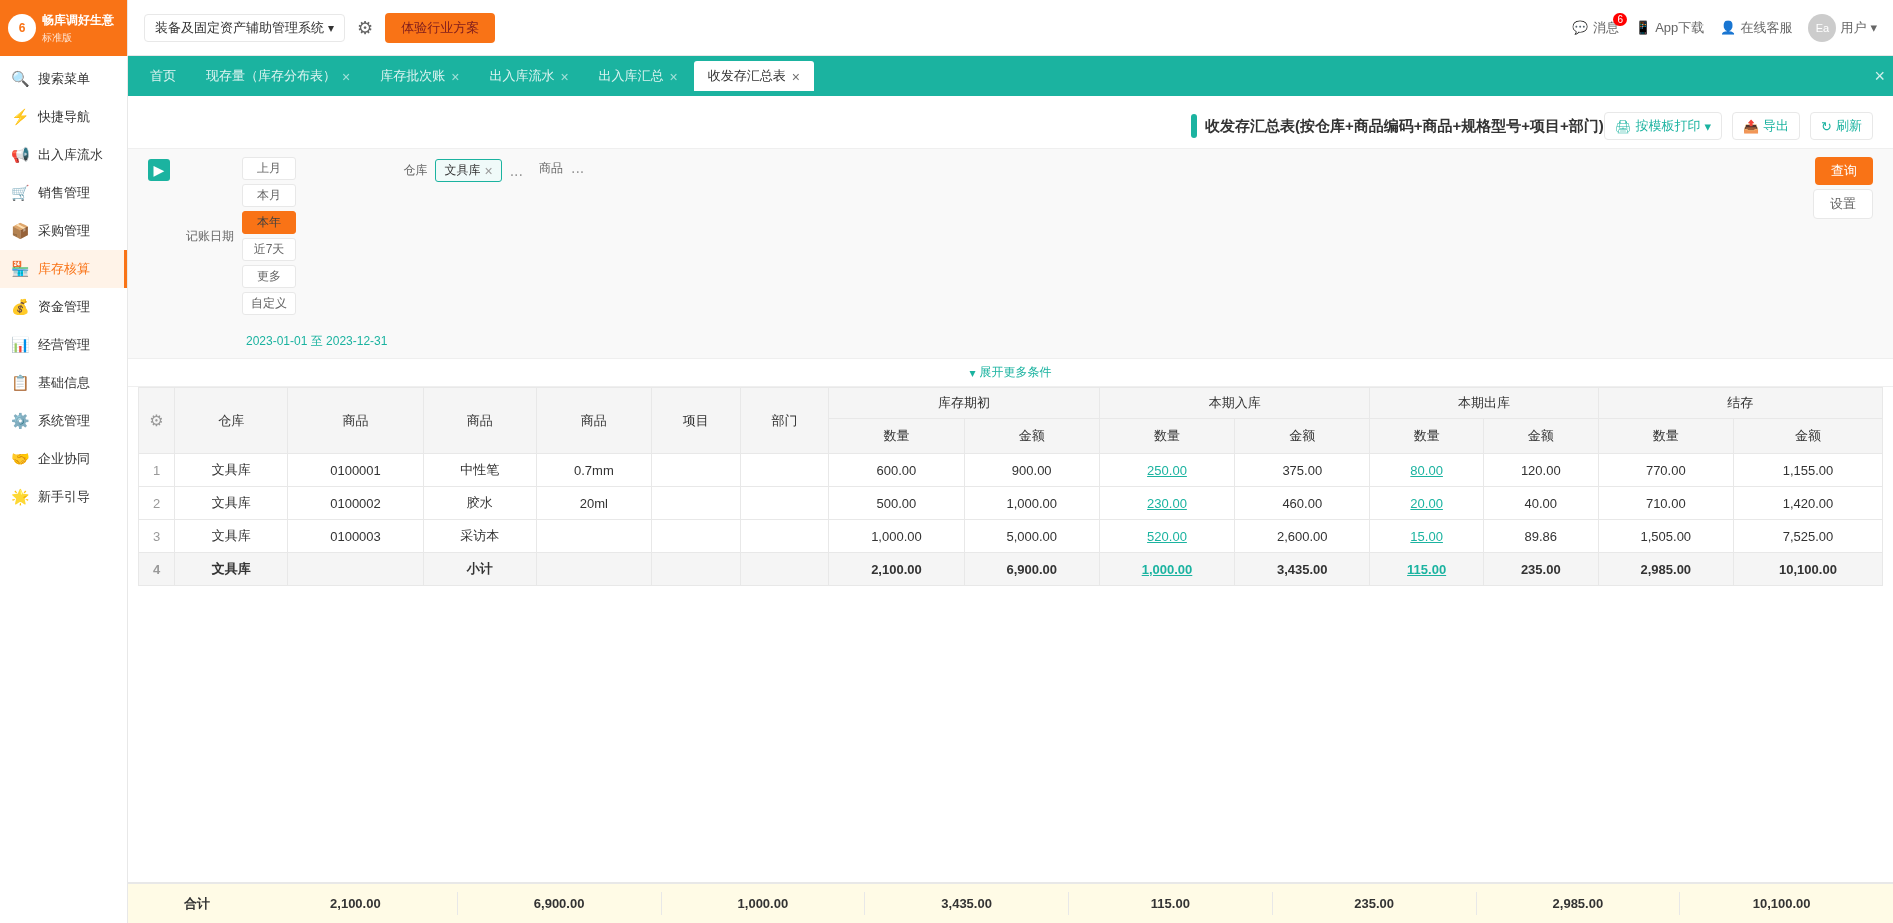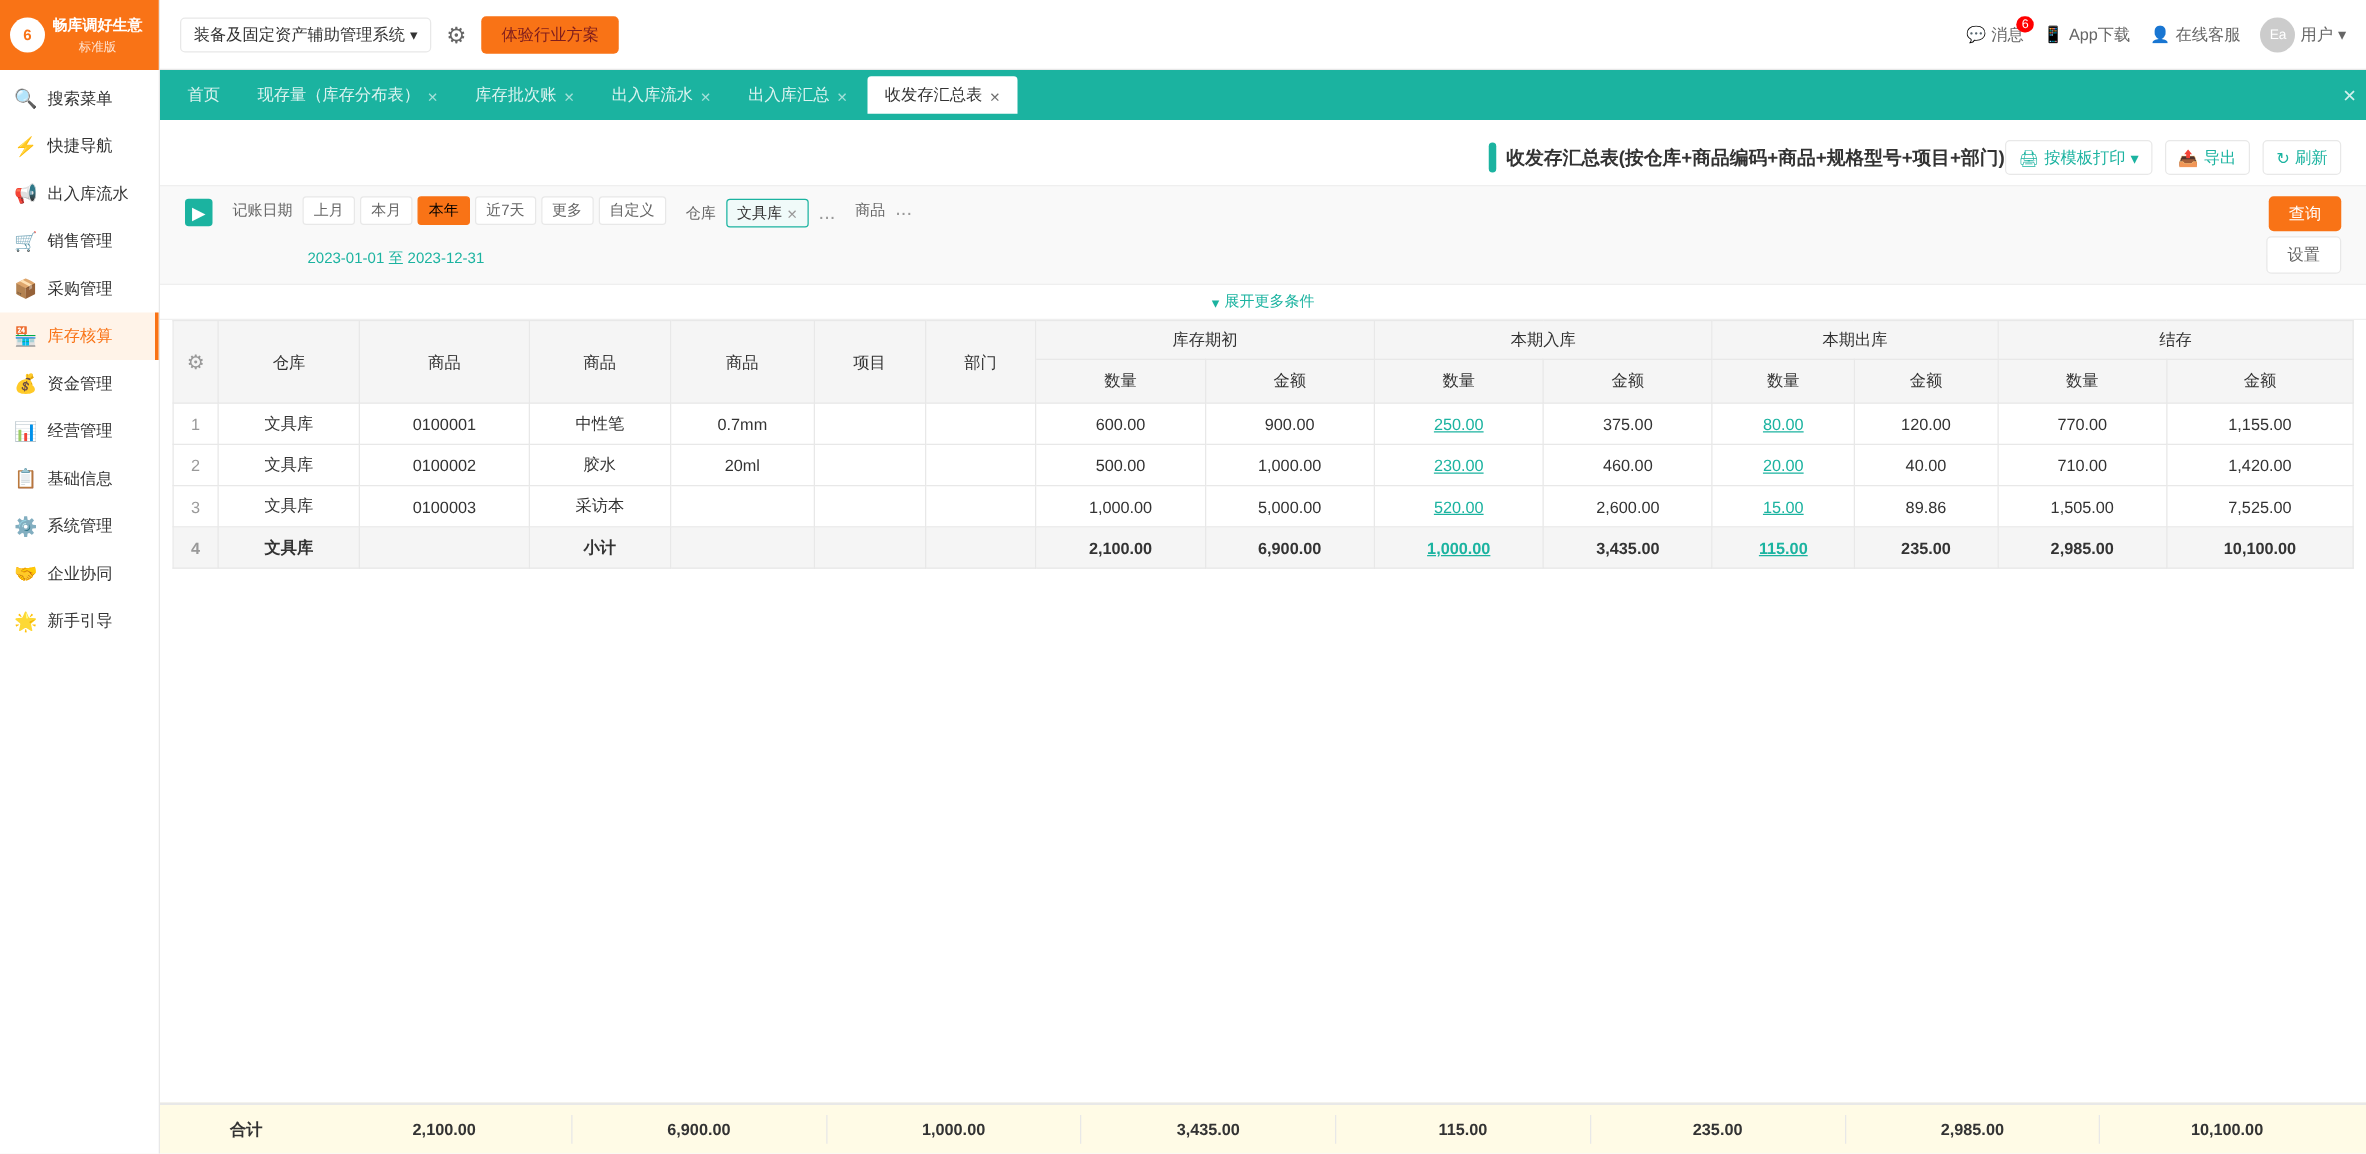--- a/index.html
+++ b/index.html
@@ -36,21 +36,21 @@
     
     .content { flex: 1; background: #fff; overflow: auto; padding: 0; display: flex; flex-direction: column; }
 
     
     .page-header { padding: 16px 20px 8px 20px; display: flex; align-items: center; justify-content: flex-end; flex-shrink: 0; }
     .page-title { font-size: 15px; font-weight: bold; color: #333; }
     .page-header-actions { display: flex; align-items: center; gap: 10px; }
     .header-btn { display: flex; align-items: center; gap: 4px; color: #1bb3a0; font-size: 13px; cursor: pointer; border: 1px solid #e8e8e8; border-radius: 4px; padding: 4px 10px; }
     .refresh-btn { color: #1bb3a0; }
     .date-btn { padding: 2px 8px; border: 1px solid #e8e8e8; border-radius: 3px; cursor: pointer; font-size: 12px; color: #666; background: #fff; }
-    .date-btn.active { background: #f97316; color: #000000; border-color: #f97316; }
+    .date-btn.active { background: #f97316; color: #404040; border-color: #f97316; }
     .filter-tag { background: #f0faf9; border: 1px solid #1bb3a0; border-radius: 3px; padding: 2px 8px; display: flex; align-items: center; gap: 4px; font-size: 12px; color: #333; }
     .filter-tag-close { color: #999; cursor: pointer; font-size: 14px; }
     .filter-more { color: #999; font-size: 16px; cursor: pointer; }
     .query-btn { background: #f97316; color: #fff; border: none; border-radius: 4px; padding: 5px 16px; cursor: pointer; font-size: 13px; }
     .setting-btn { background: #fff; color: #666; border: 1px solid #e8e8e8; border-radius: 4px; padding: 5px 16px; cursor: pointer; font-size: 13px; }
 
     
     .table-container { flex: 1; overflow: auto; padding: 0 10px; }
     table { width: 100%; border-collapse: collapse; font-size: 13px; }
     thead tr { background: #f5f5f5; }
@@ -71,21 +71,21 @@
     .footer-cell:last-child { border-right: none; }
   </style>
 </head>
 <body>
 
 <div class="sidebar">
   <div class="sidebar-logo">
     <div class="sidebar-logo-icon">6</div>
     <div>
       <div style="color:#fff;font-size:12px;font-weight:bold;">畅库调好生意</div>
-      <div style="color:rgba(255,255,255,0.8);font-size:10px;margin-top:2px;text-align:center;">标准版</div>
+      <div style="color:rgba(255,255,255,0.8);font-size:10px;margin-top:2px;">标准版</div>
     </div>
   </div>
   <div class="sidebar-nav">
     <div class="nav-item">
       <div class="nav-icon">🔍</div>
       <span>搜索菜单</span>
     </div>
     <div class="nav-item">
       <div class="nav-icon">⚡</div>
       <span>快捷导航</span>
@@ -217,21 +217,21 @@
       </div>
     </div>
 
     <div style="display:flex;align-items:flex-start;padding:8px 20px;background:#f9f9f9;border-top:1px solid #efefef;border-bottom:1px solid #efefef;gap:16px;flex-shrink:0;">
       <div style="display:flex;align-items:center;gap:4px;margin-top:2px;">
         <div style="width:22px;height:22px;background:#1bb3a0;border-radius:3px;display:flex;align-items:center;justify-content:center;color:#fff;font-size:14px;cursor:pointer;">▶</div>
       </div>
       <div style="display:flex;flex-direction:column;gap:18px;">
         <div style="display:flex;align-items:center;gap:8px;">
           <span style="color:#666;font-size:12px;white-space:nowrap;">记账日期</span>
-          <div style="display:flex;gap:4px;">
+          <div style="display:flex;gap:4px;flex-direction:column;">
             <button class="date-btn">上月</button>
             <button class="date-btn">本月</button>
             <button class="date-btn active">本年</button>
             <button class="date-btn">近7天</button>
             <button class="date-btn">更多</button>
             <button class="date-btn">自定义</button>
           </div>
         </div>
         <div style="padding-left:60px;">
           <span style="color:#1bb3a0;font-size:12px;">2023-01-01 至 2023-12-31</span>

